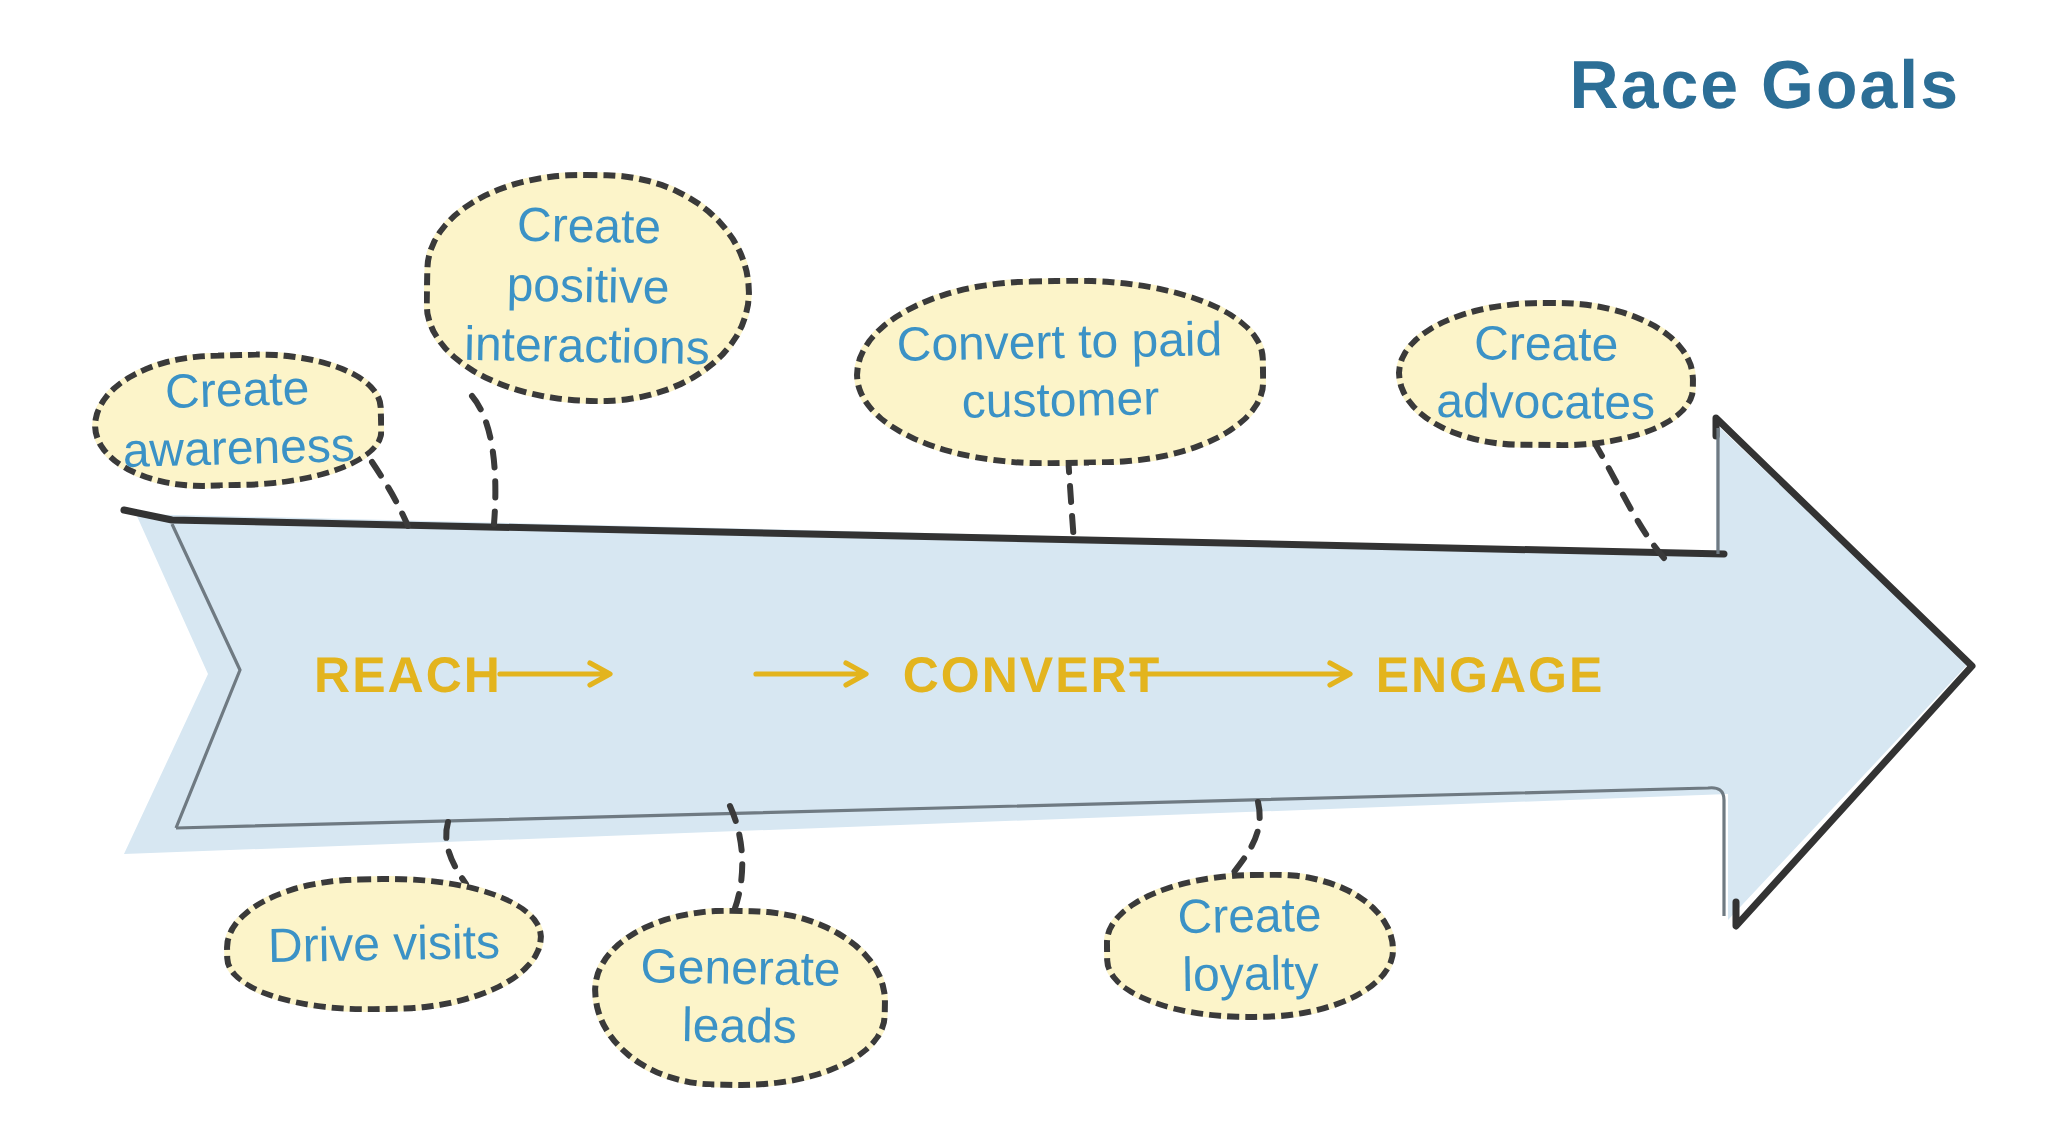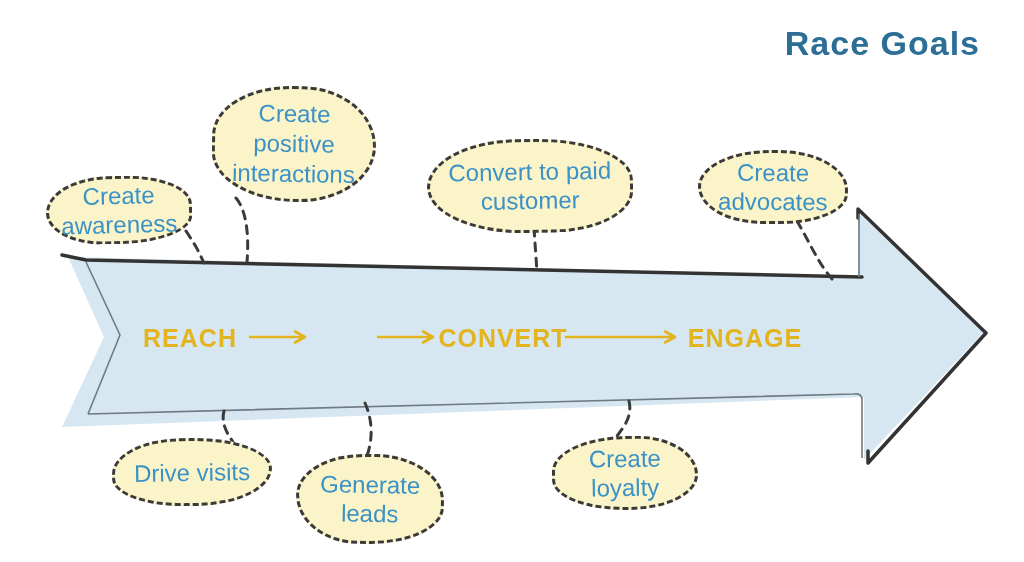--- a/index.html
+++ b/index.html
@@ -37,23 +37,23 @@
   .note-generate{left:296px;top:454px;width:148px;height:90px;
     border-radius:50% 50% 55% 45% / 50% 55% 45% 58%;transform:rotate(1deg);}
   .note-loyalty{left:552px;top:436px;width:146px;height:74px;
     border-radius:55% 45% 50% 55% / 50% 58% 50% 45%;transform:rotate(-0.8deg);}
 
   .stage-label{
     position:absolute;top:324px;height:28px;line-height:28px;
     font-size:25px;font-weight:bold;letter-spacing:1px;text-align:center;
     color:#e3b41e;
   }
-  .stage-reach{left:132px;width:116px;}
+  .stage-reach{left:146px;width:116px;}
   .stage-act{left:284px;width:116px;}
-  .stage-convert{left:433px;width:140px;}
+  .stage-convert{left:446px;width:140px;}
   .stage-engage{left:675px;width:140px;}
 </style>
 </head>
 <body>
 
 <div id="stage">
 
   <svg id="arrow-svg" viewBox="0 0 1024 562" xmlns="http://www.w3.org/2000/svg">
 
     <g>

